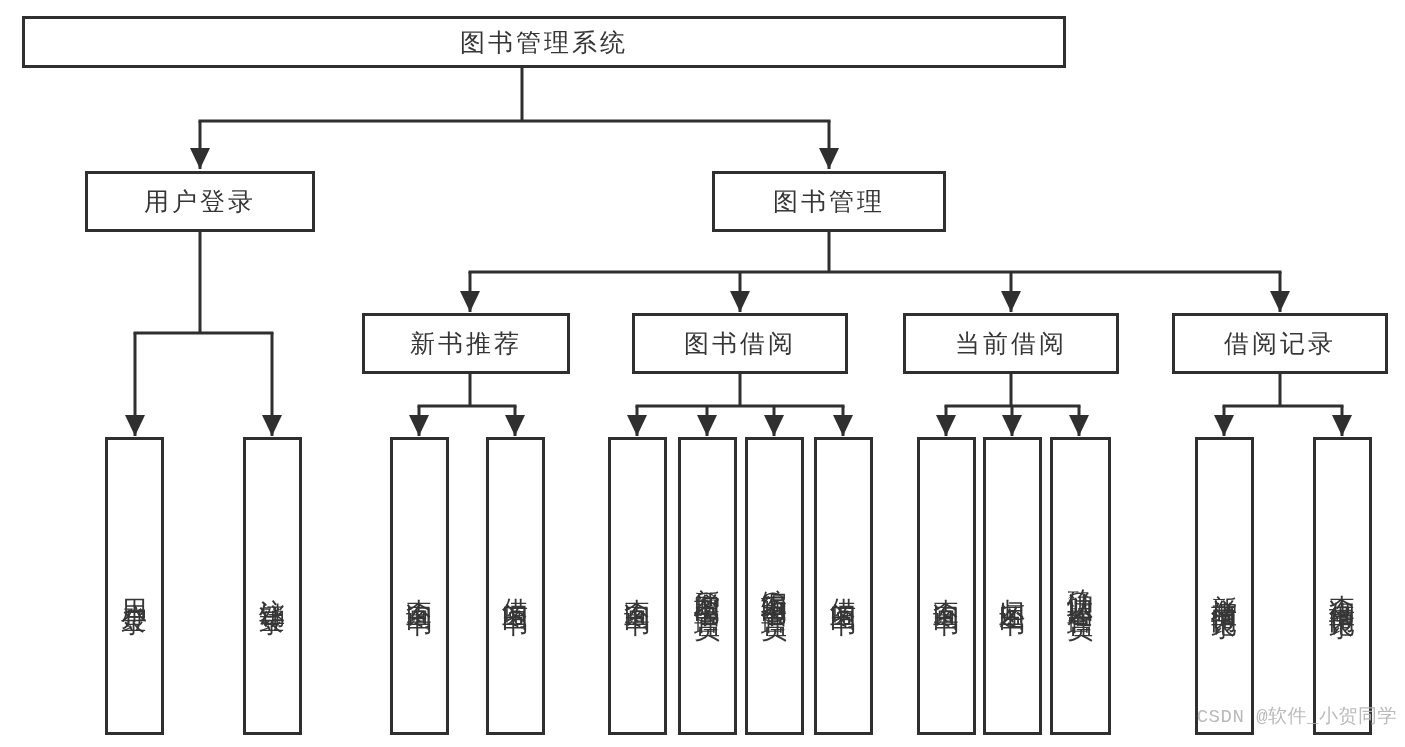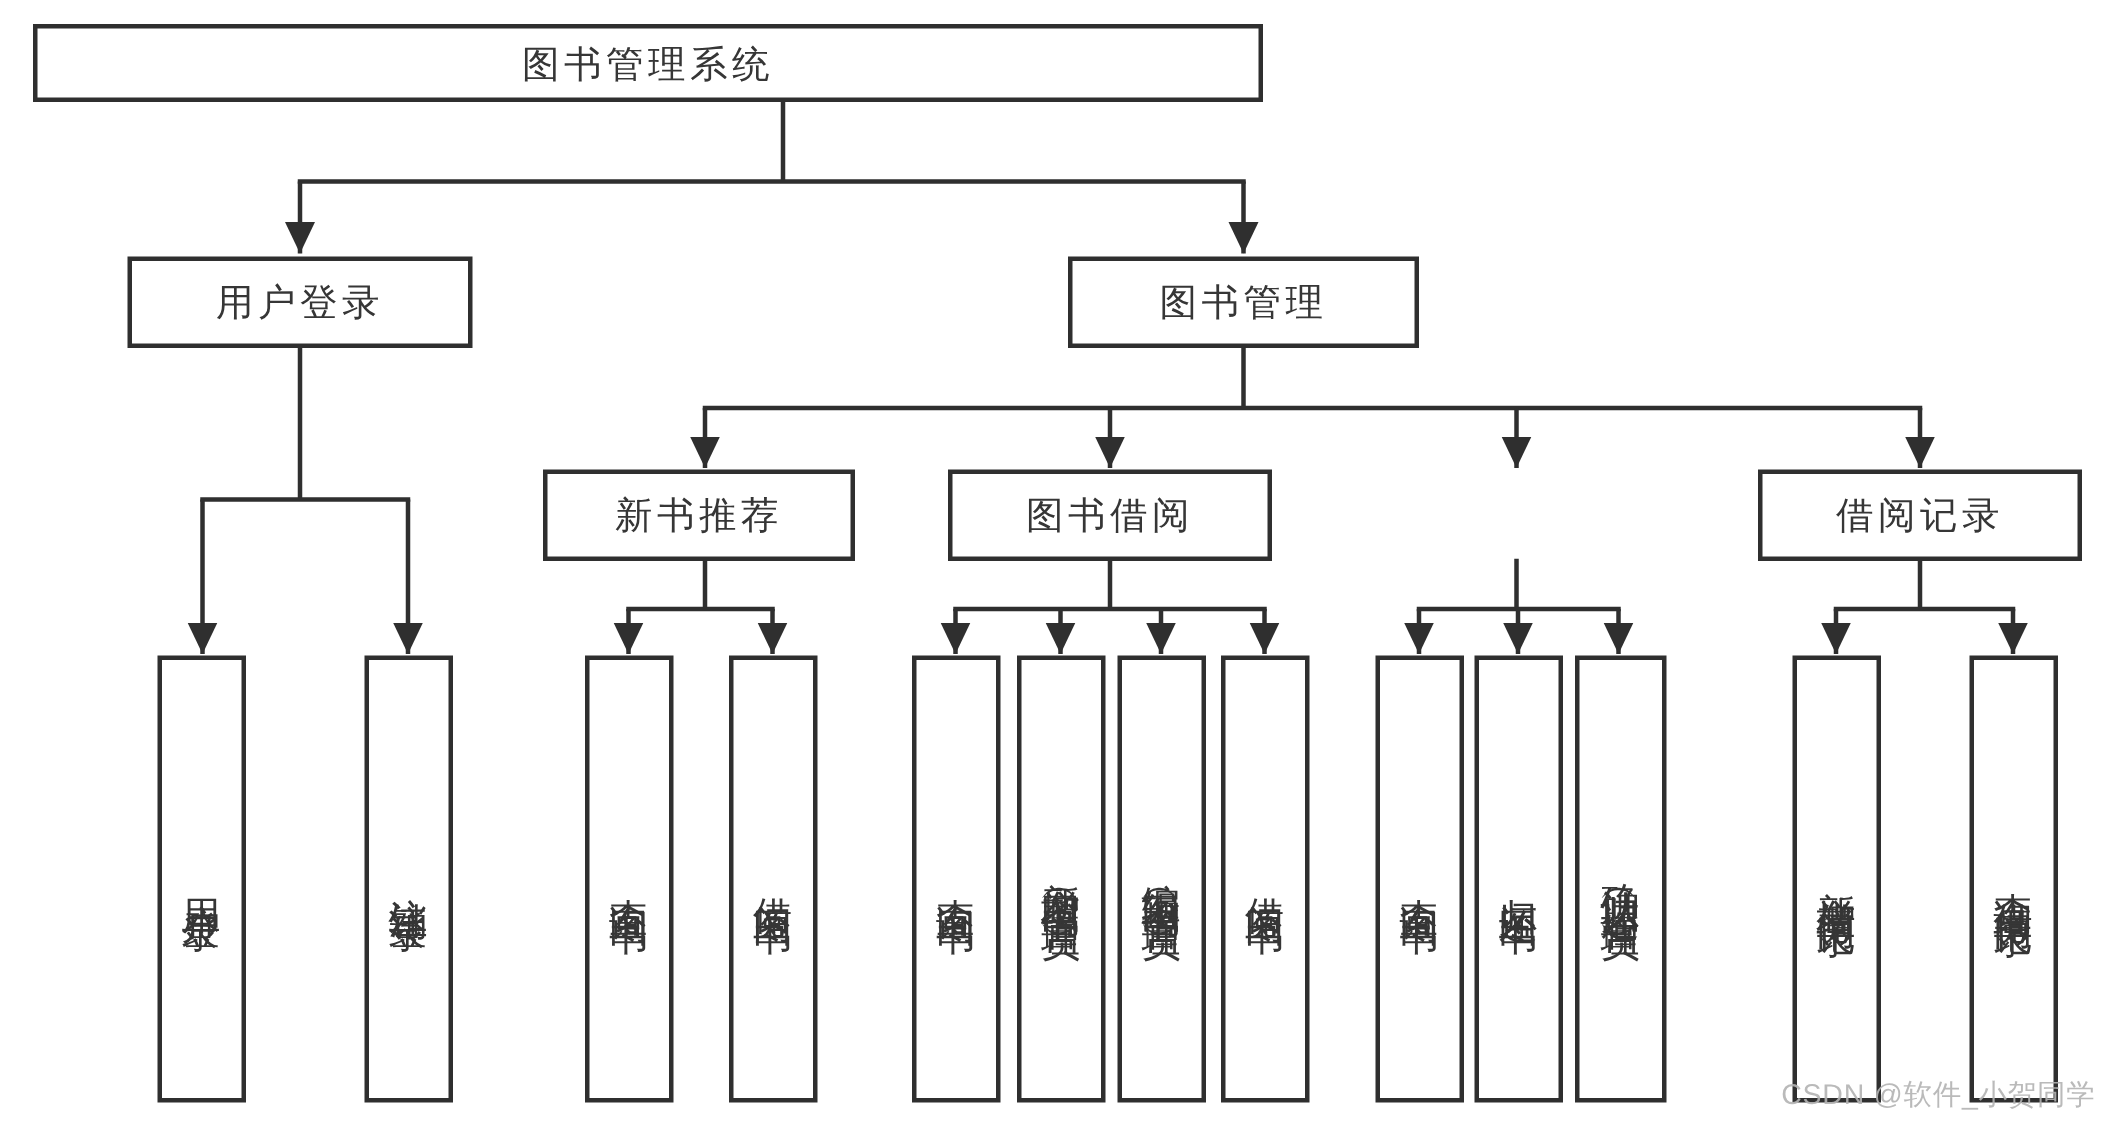--- a/index.html
+++ b/index.html
@@ -41,27 +41,28 @@
   .vlabel {
     writing-mode: vertical-rl;
     text-orientation: mixed;
     font-size: 26px;
     line-height: 1;
     letter-spacing: 4px;
   }
   .watermark {
     position: absolute;
     right: 8px;
-    bottom: 4px;
+    bottom: 18px;
     z-index: 3;
     font-size: 19px;
     letter-spacing: 0.5px;
     color: #b3b3b3;
     opacity: 0.9;
     white-space: nowrap;
+    font-family: Liberation Mono, monospace;
   }
 </style>
 </head>
 <body>
 
 <div class="canvas">
 
   <svg class="connectors" width="1405" height="747" viewBox="0 0 1405 747">
     <defs>
       <marker id="arrow" markerUnits="userSpaceOnUse" markerWidth="26" markerHeight="22" refX="21" refY="10" orient="auto">
@@ -91,36 +92,39 @@
     <path d="M707,406 V436" fill="none" stroke="#2f2f2f" stroke-width="3" marker-end="url(#arrow)"></path>
     <path d="M774,406 V436" fill="none" stroke="#2f2f2f" stroke-width="3" marker-end="url(#arrow)"></path>
     <path d="M843,406 V436" fill="none" stroke="#2f2f2f" stroke-width="3" marker-end="url(#arrow)"></path>
     <path d="M946,406 V436" fill="none" stroke="#2f2f2f" stroke-width="3" marker-end="url(#arrow)"></path>
     <path d="M1012,406 V436" fill="none" stroke="#2f2f2f" stroke-width="3" marker-end="url(#arrow)"></path>
     <path d="M1079,406 V436" fill="none" stroke="#2f2f2f" stroke-width="3" marker-end="url(#arrow)"></path>
     <path d="M1224,406 V436" fill="none" stroke="#2f2f2f" stroke-width="3" marker-end="url(#arrow)"></path>
     <path d="M1342,406 V436" fill="none" stroke="#2f2f2f" stroke-width="3" marker-end="url(#arrow)"></path>
   </svg>
 
-  <div class="node" style="left:22px; top:16px; width:820px; height:52px;">
+  <div class="node" style="left:22px; top:16px; width:1044px; height:52px;">
     <span class="hlabel">图书管理系统</span>
   </div>
 
   <div class="node" style="left:85px; top:171px; width:230px; height:61px;">
     <span class="hlabel">用户登录</span>
   </div>
   <div class="node" style="left:712px; top:171px; width:234px; height:61px;text-align:right;">
     <span class="hlabel">图书管理</span>
   </div>
 
   <div class="node" style="left:362px; top:313px; width:208px; height:61px;">
     <span class="hlabel">新书推荐</span>
   </div>
   <div class="node" style="left:632px; top:313px; width:216px; height:61px;">
     <span class="hlabel">图书借阅</span>
+  </div>
+  <div class="node" style="left:903px; top:313px; width:216px; height:61px;">
+    <span class="hlabel">当前借阅</span>
   </div>
   <div class="node" style="left:1172px; top:313px; width:216px; height:61px;font-family:Liberation Mono, monospace;">
     <span class="hlabel">借阅记录</span>
   </div>
 
   <div class="node" style="left:105px; top:437px; width:59px; height:298px;">
     <span class="vlabel">用户登录</span>
   </div>
   <div class="node" style="left:243px; top:437px; width:59px; height:298px;">
     <span class="vlabel">注销登录</span>

